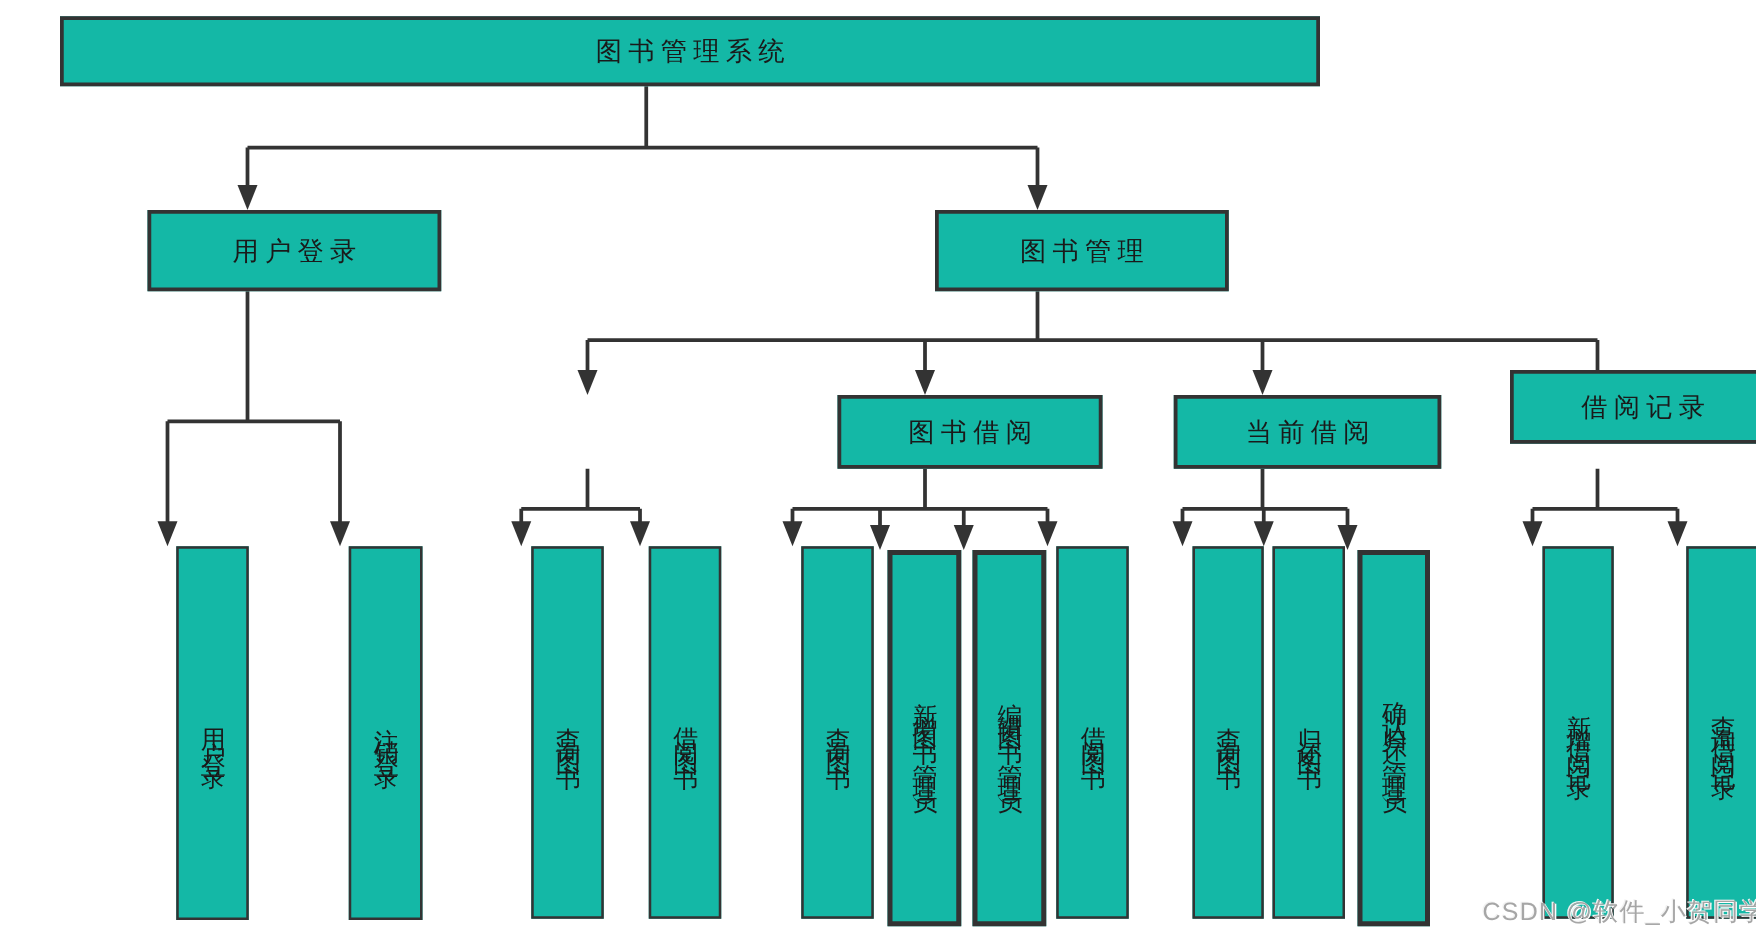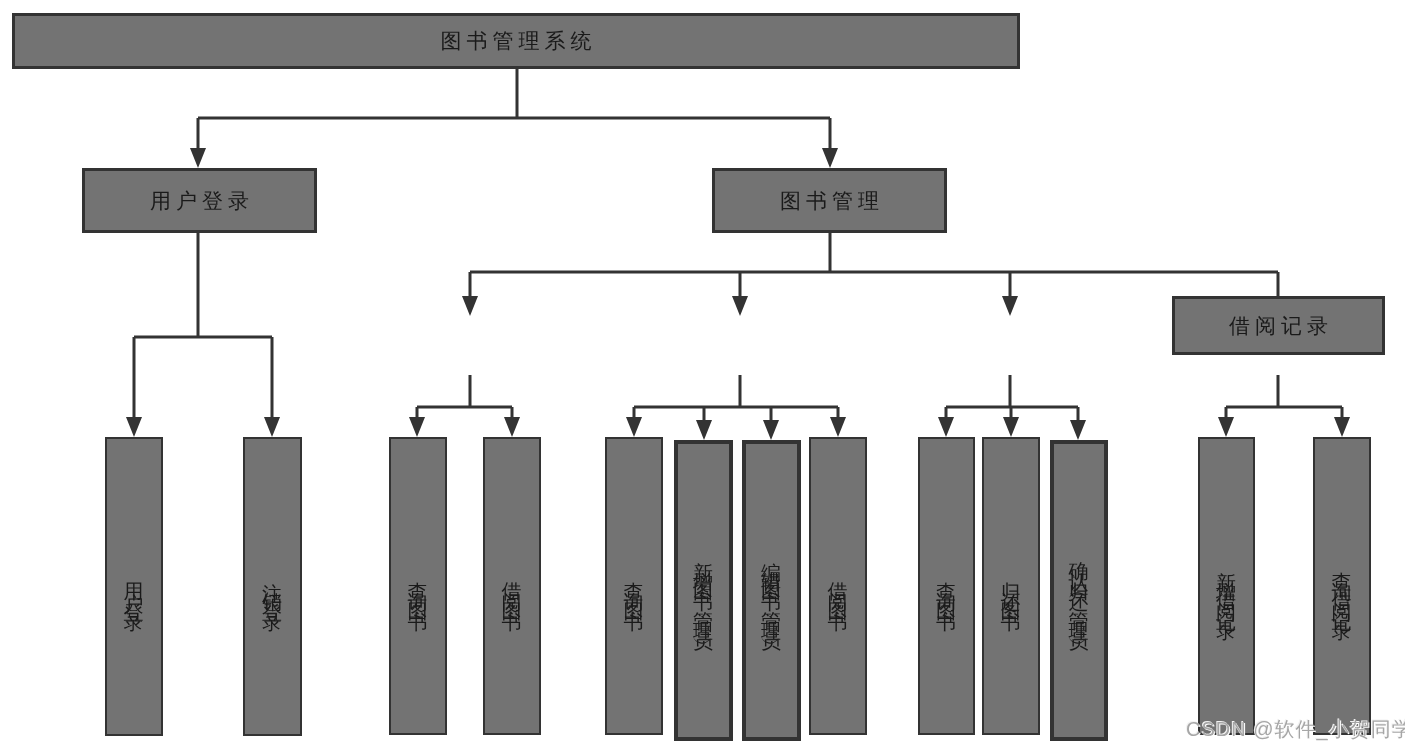--- a/index.html
+++ b/index.html
@@ -12,26 +12,27 @@
     overflow: hidden;
   }
   .wires {
     position: absolute;
     left: 0; top: 0;
     width: 1405px; height: 747px;
   }
   .box {
     position: absolute;
     box-sizing: border-box;
-    background: #737373;
+    background: #14b8a6;
     border: 3px solid #333333;
     display: flex;
     align-items: center;
     justify-content: center;
     color: #1a1a1a;
+    margin-left: 36px;
   }
   .hbox { font-size: 21px; letter-spacing: 5px; }
   .hbox span { display: block; white-space: nowrap; text-indent: 5px; }
   .vbox { border-width: 2px; }
   .vbox.thick { border-width: 4px; }
   .vtext {
     display: block;
     writing-mode: vertical-rl;
     text-orientation: mixed;
     font-size: 20px;
@@ -100,20 +101,26 @@
     <span>图书管理系统</span>
   </div>
 
   <div class="box hbox" style="left:82px;top:168px;width:235px;height:65px;">
     <span>用户登录</span>
   </div>
   <div class="box hbox" style="left:712px;top:168px;width:235px;height:65px;text-align:right;">
     <span>图书管理</span>
   </div>
 
+  <div class="box hbox" style="left:634px;top:316px;width:212px;height:59px;">
+    <span>图书借阅</span>
+  </div>
+  <div class="box hbox" style="left:903px;top:316px;width:214px;height:59px;">
+    <span>当前借阅</span>
+  </div>
   <div class="box hbox" style="left:1172px;top:296px;width:213px;height:59px;">
     <span>借阅记录</span>
   </div>
 
   <div class="box vbox" style="left:105px;top:437px;width:58px;height:299px;">
     <span class="vtext">用户登录</span>
   </div>
   <div class="box vbox" style="left:243px;top:437px;width:59px;height:299px;">
     <span class="vtext">注销登录</span>
   </div>

